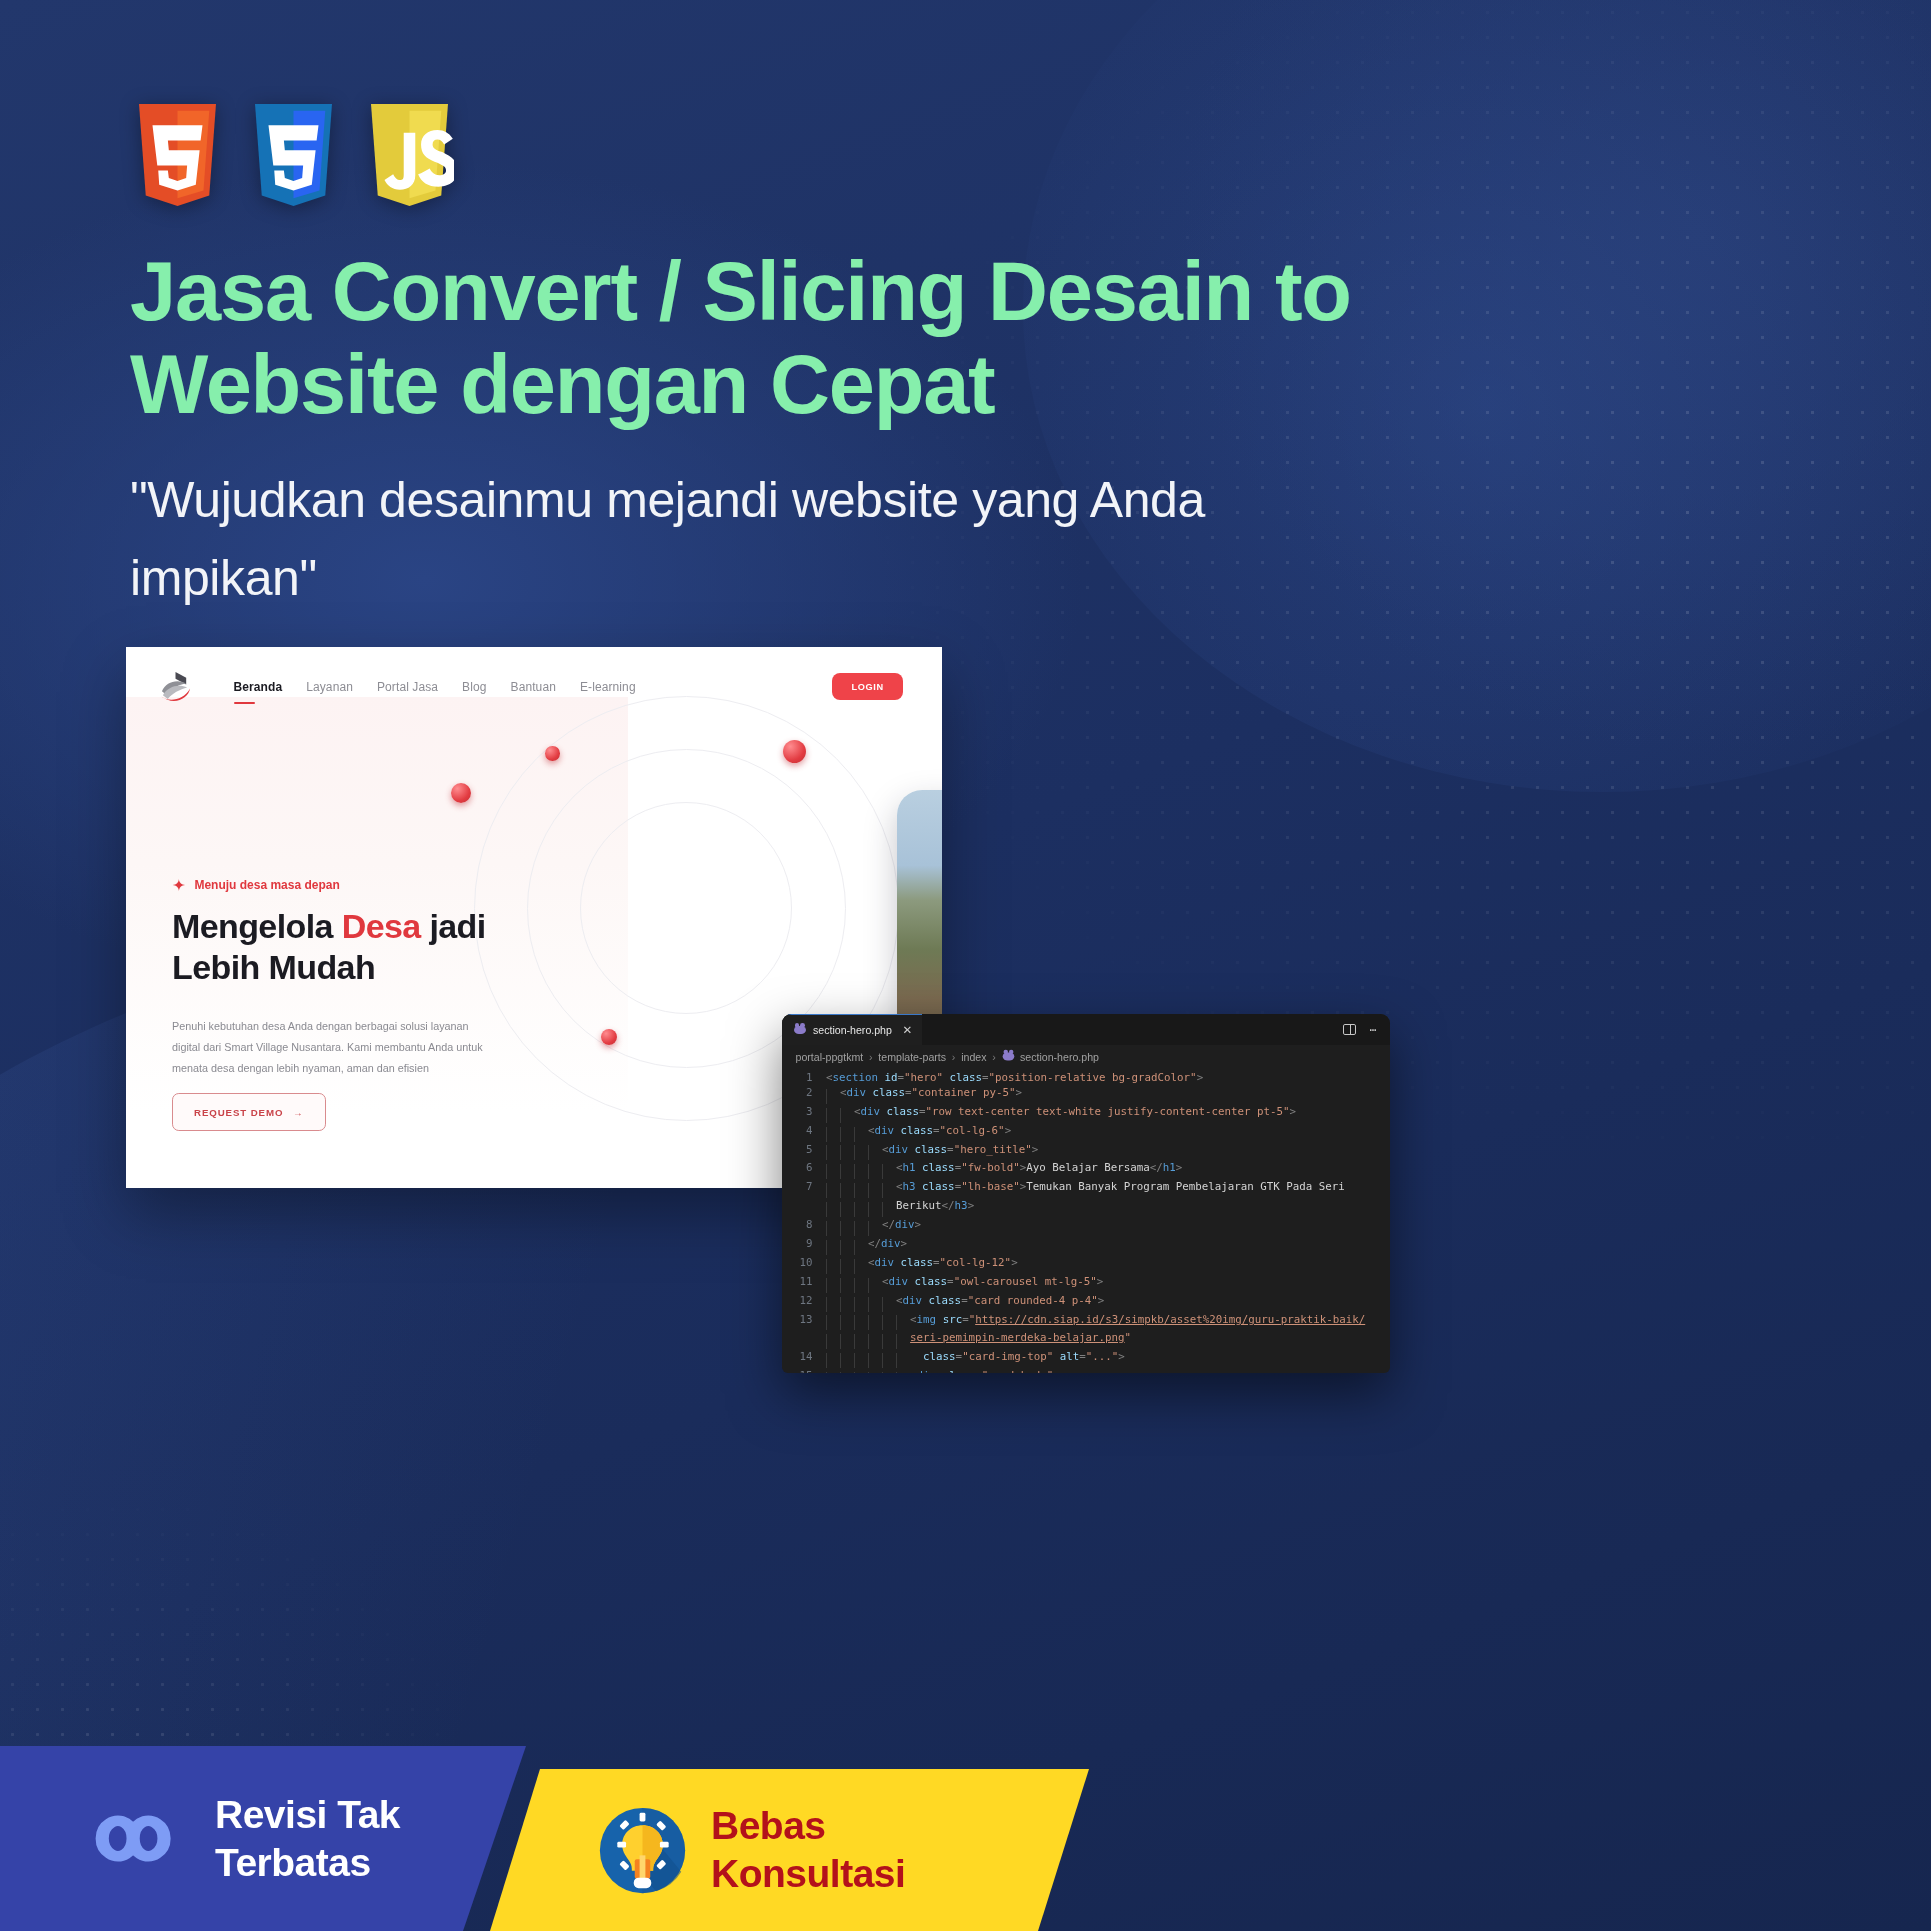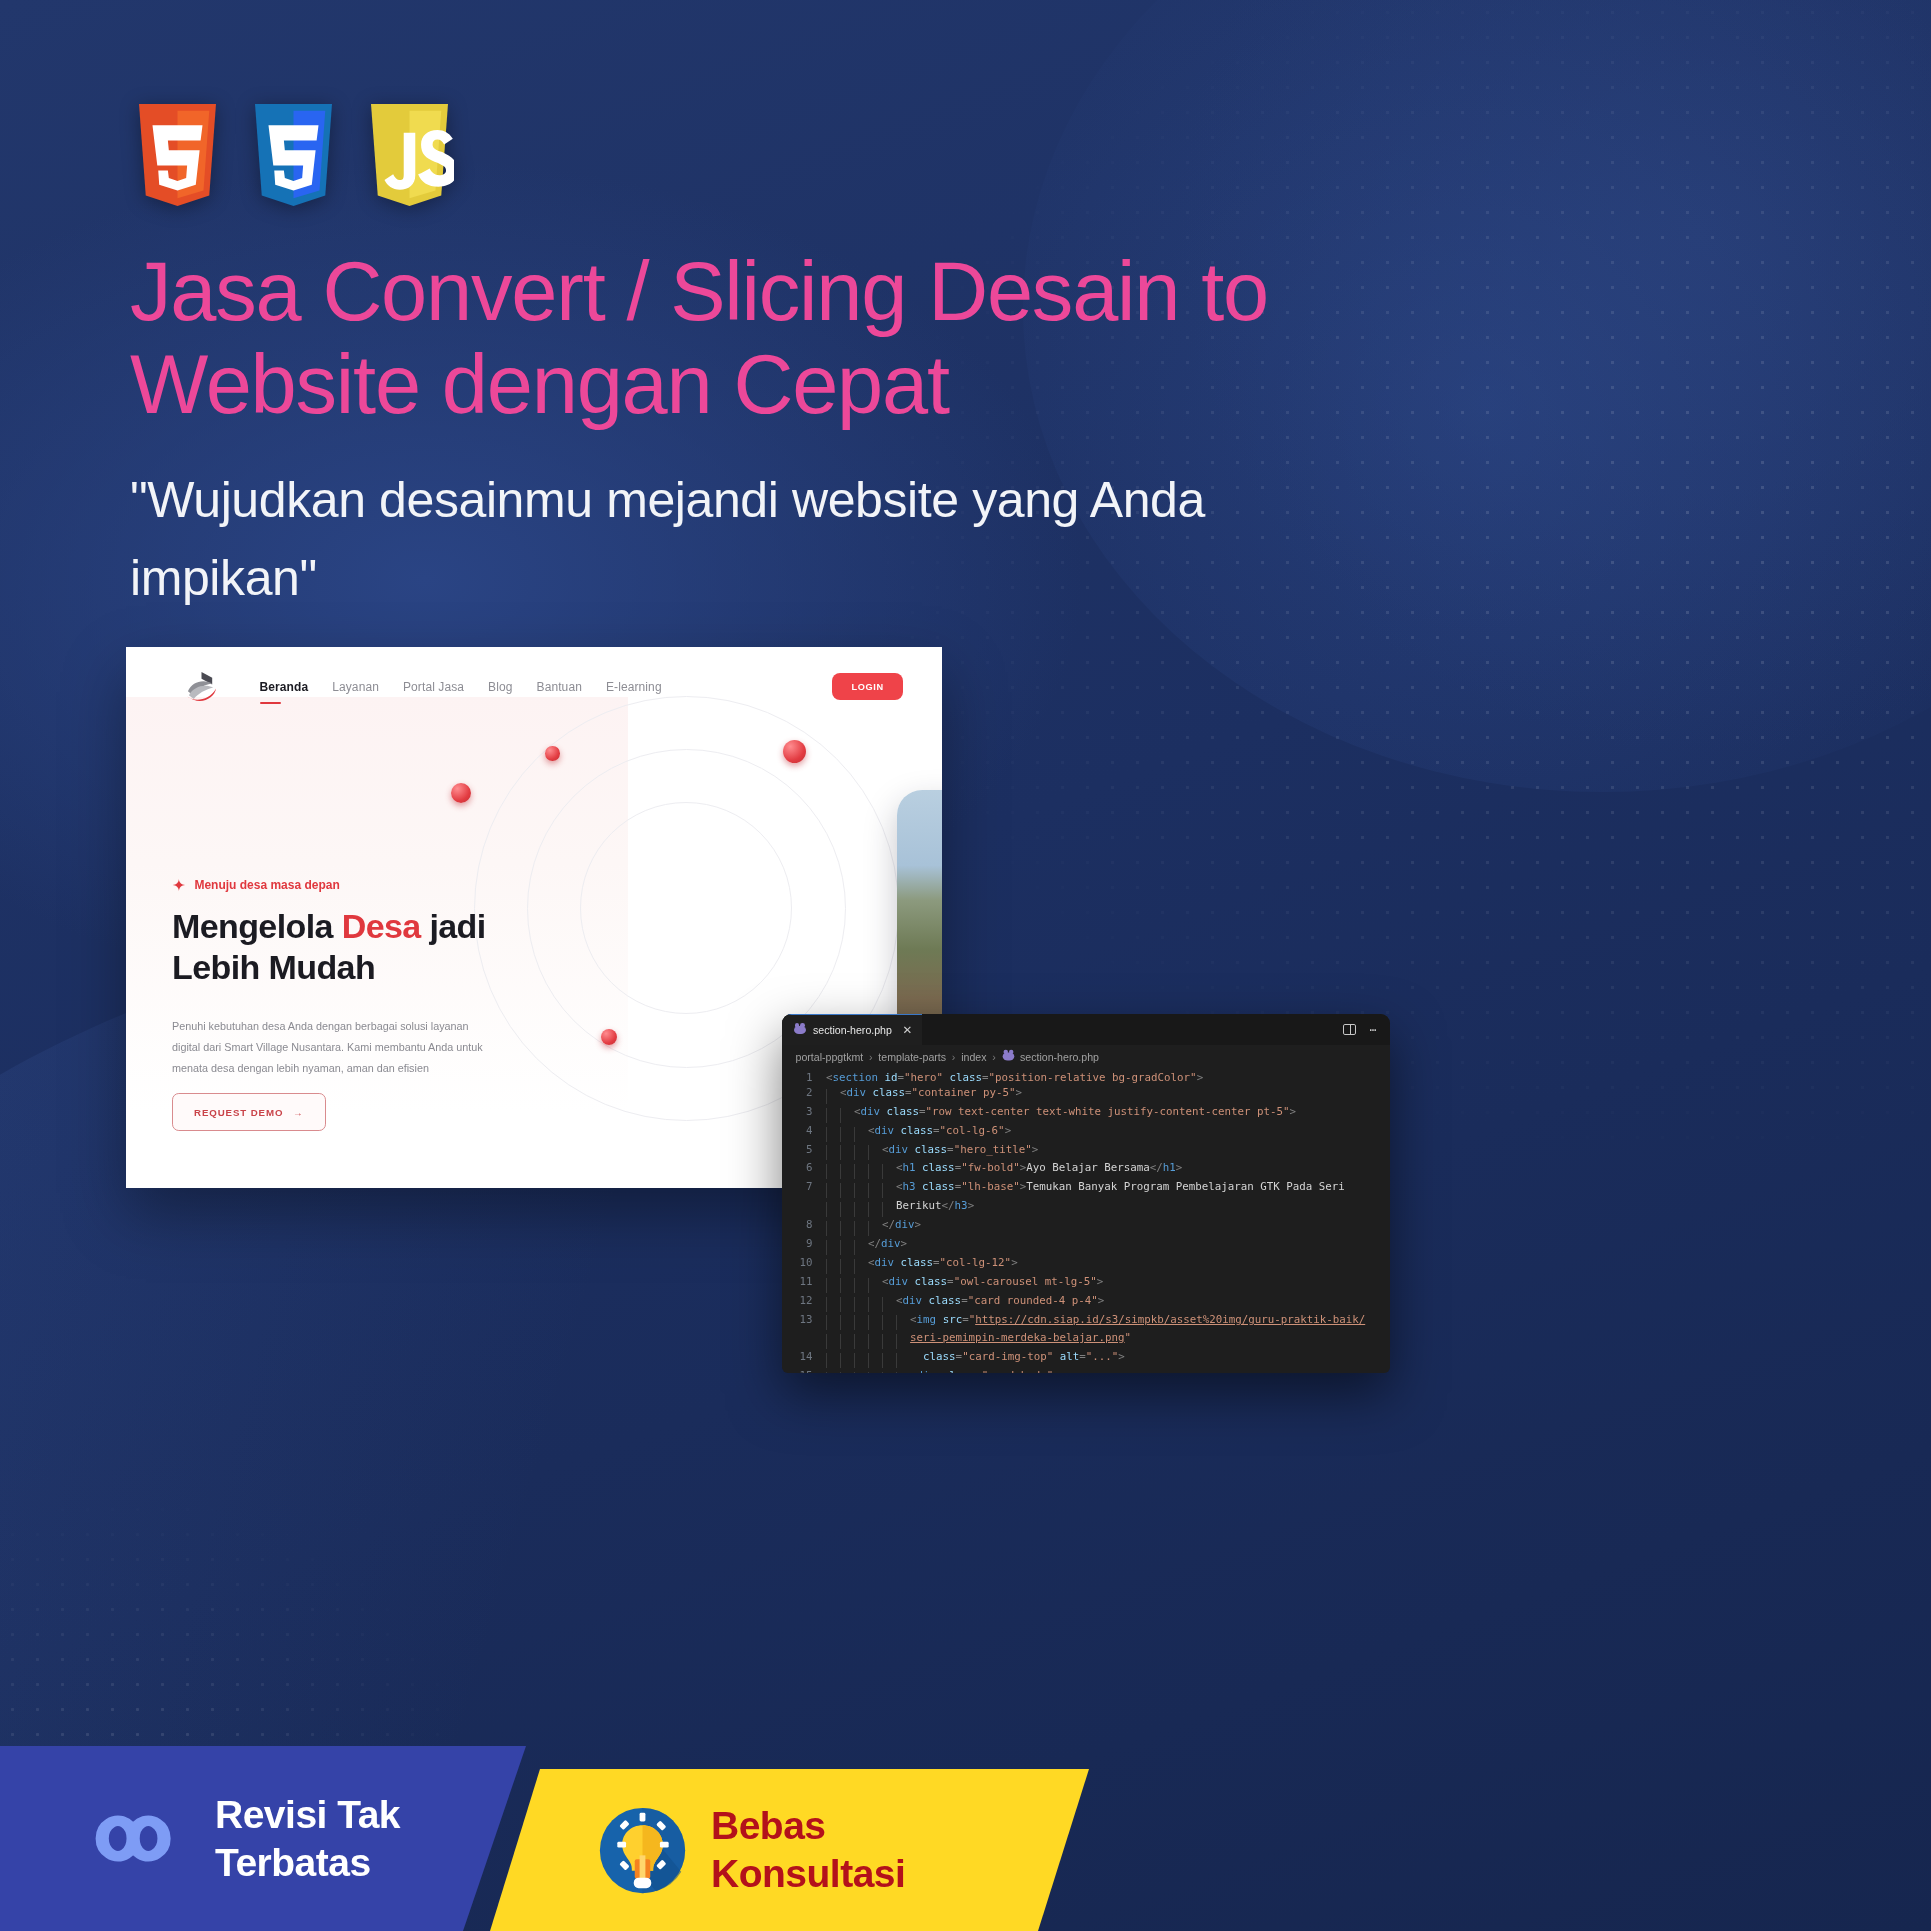--- a/index.html
+++ b/index.html
@@ -47,24 +47,24 @@
 
   
   .logos { position: absolute; left: 133px; top: 104px; display: flex; gap: 27px; }
   .shield { width: 89px; height: 102px; position: relative; filter: drop-shadow(0 3.9px 9.7px rgba(0,0,0,.35)); }
   .shield svg { width: 100%; height: 100%; display:block; }
 
   
   .headline {
     position: absolute; left: 130px; top: 246px;
     width: 1246px;
-    color: #ec4899;
+    color: #86efac;
     font-size: 83px;
     line-height: 1.12;
-    font-weight: 400;
+    font-weight: 700;
     letter-spacing: -1.2px;
     font-family: "Liberation Sans", sans-serif;
   }
   .subhead {
     position: absolute; left: 130px; top: 462px;
     width: 1188px;
     color: #f2f4f8;
     font-size: 50px;
     line-height: 1.55;
     font-weight: 400;
@@ -78,21 +78,21 @@
     background: #ffffff;
     overflow: hidden;
     box-shadow: 0 25px 58px rgba(0,0,0,.35);
   }
   .mock-inner { position:absolute; inset:0; background:#fff; }
   .mock-hero-bg {
     position:absolute; left:0; top:50px; width:502px; height:415px;
     background: linear-gradient(180deg,#fdf3f3 0%, #fdf7f6 40%, #ffffff 100%);
   }
   .mock-nav {
-    position: absolute; top: 19.3px; left: 58px; right: 39px; height: 41px;
+    position: absolute; top: 19.3px; left: 32px; right: 39px; height: 41px;
     display: flex; align-items: center; gap: 25px;
   }
   .mock-logo { width: 37px; height: 33px; position: relative; flex: 0 0 auto; }
   .mock-nav-links { display:flex; align-items:center; gap: 24px; margin-left: 13.5px; }
   .mock-nav-links span { font-size: 12px; color: #8d8d94; letter-spacing:0.1px; }
   .mock-nav-links span.active { color:#1b1b22; font-weight:700; position:relative; }
   .mock-nav-links span.active::after {
     content:""; position:absolute; left:0; bottom:-10.6px; width:21px; height:2.9px; background:#e0383e; border-radius:1.9px;
   }
   .mock-login {

